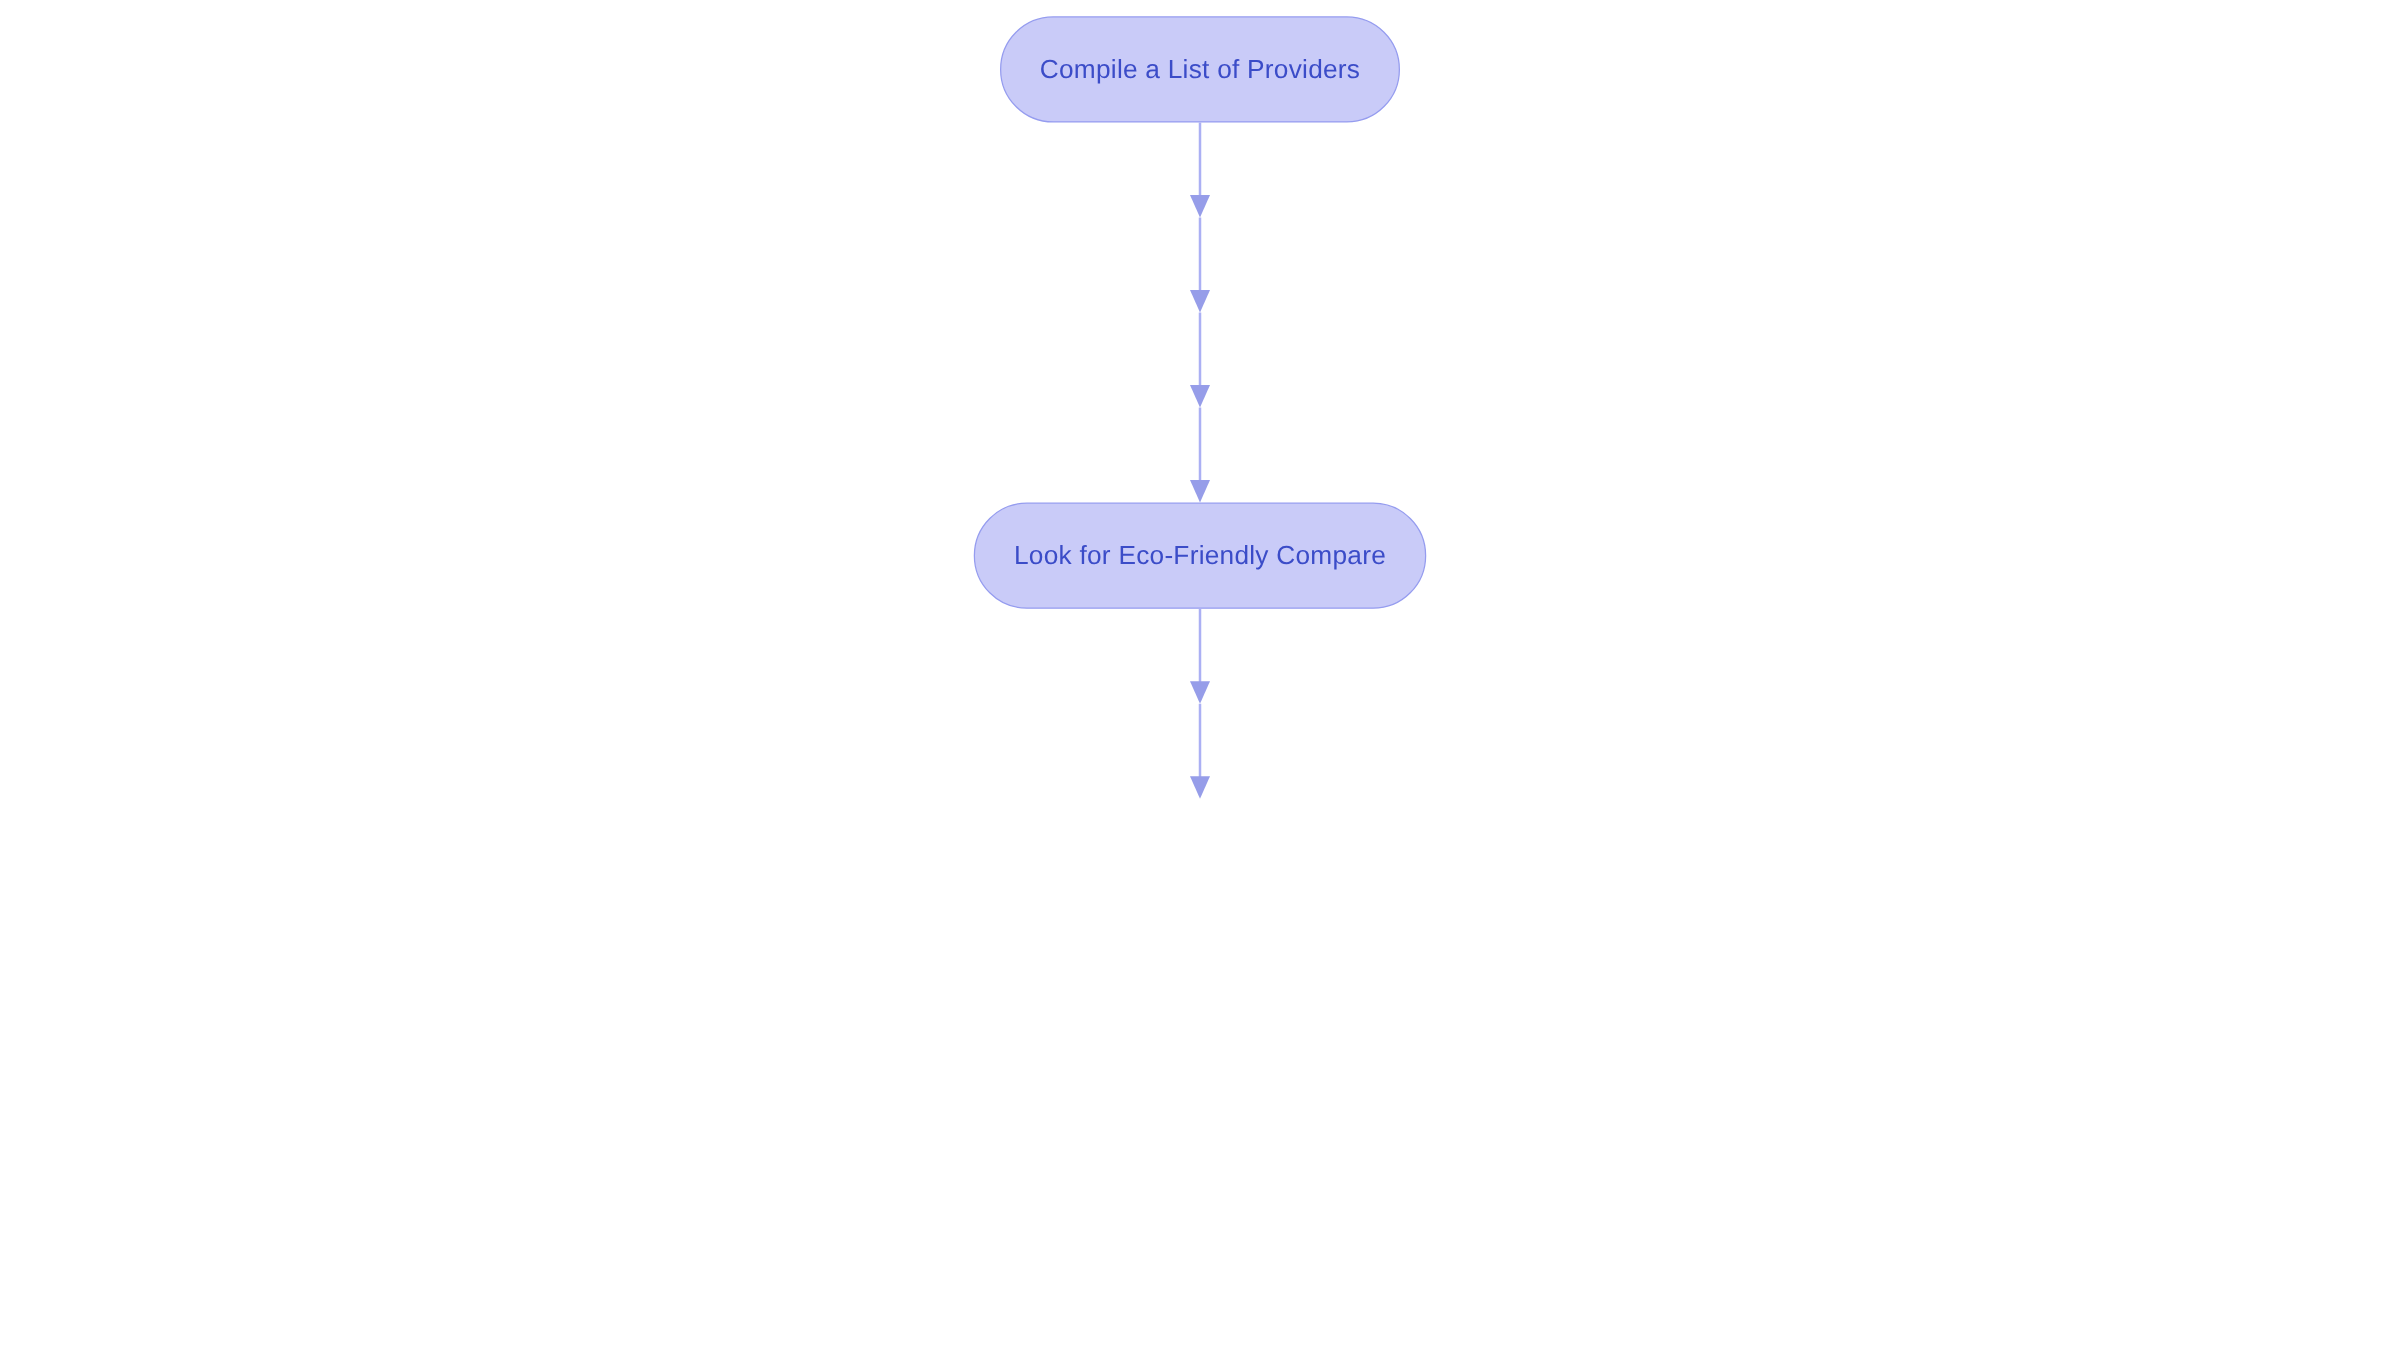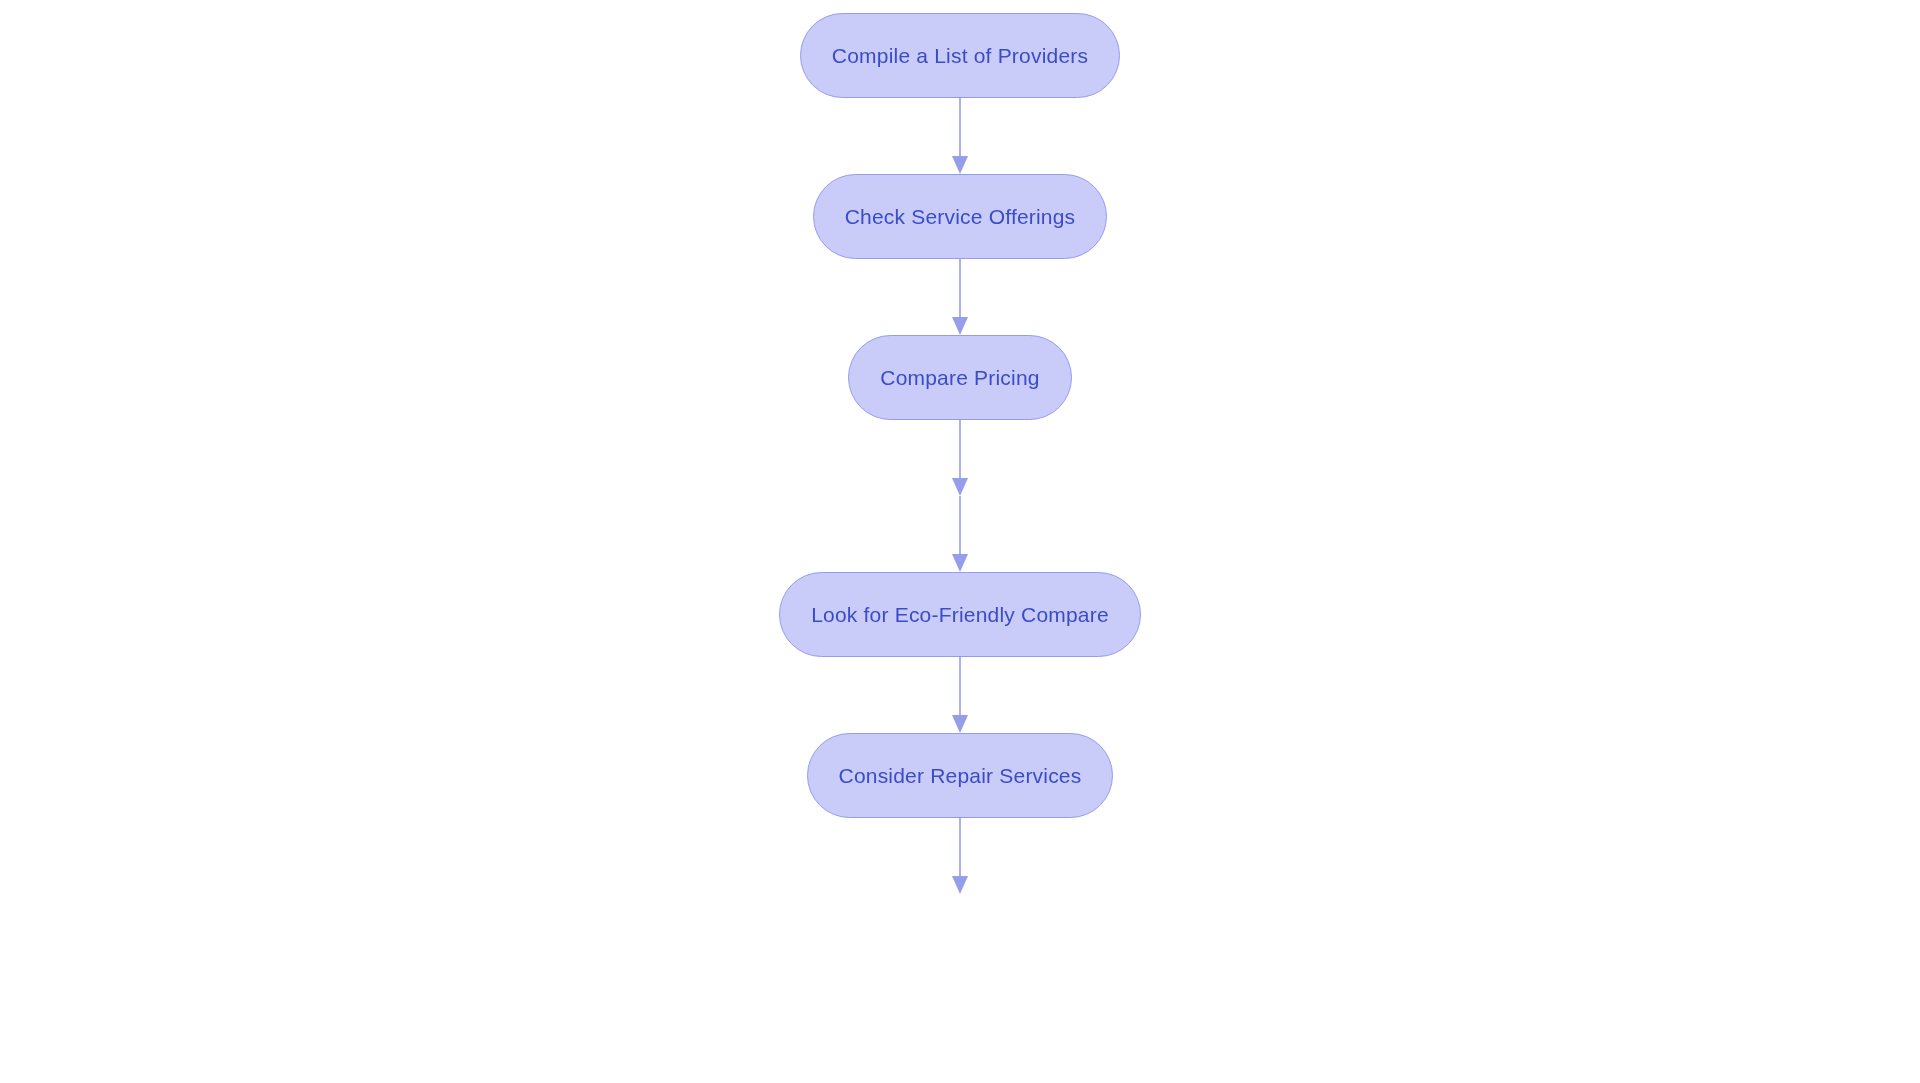--- a/index.html
+++ b/index.html
@@ -81,32 +81,26 @@
   <div class="flow" id="flow">
   <div class="node">
     <span class="node-label">Compile a List of Providers</span>
   </div>
 
   <div class="arrow">
     <div class="arrow-line"></div>
     <div class="arrow-head"></div>
   </div>
 
-  <div class="node">
-    <span class="node-label">Check Service Offerings</span>
-  </div>
 
   <div class="arrow">
     <div class="arrow-line"></div>
     <div class="arrow-head"></div>
   </div>
 
-  <div class="node">
-    <span class="node-label">Compare Pricing</span>
-  </div>
 
   <div class="arrow">
     <div class="arrow-line"></div>
     <div class="arrow-head"></div>
   </div>
 
 
   <div class="arrow">
     <div class="arrow-line"></div>
     <div class="arrow-head"></div>
@@ -114,23 +108,20 @@
 
   <div class="node">
     <span class="node-label">Look for Eco-Friendly Compare</span>
   </div>
 
   <div class="arrow">
     <div class="arrow-line"></div>
     <div class="arrow-head"></div>
   </div>
 
-  <div class="node">
-    <span class="node-label">Consider Repair Services</span>
-  </div>
 
   <div class="arrow">
     <div class="arrow-line"></div>
     <div class="arrow-head"></div>
   </div>
 
 </div>
 </div>
 
 </body></html>

